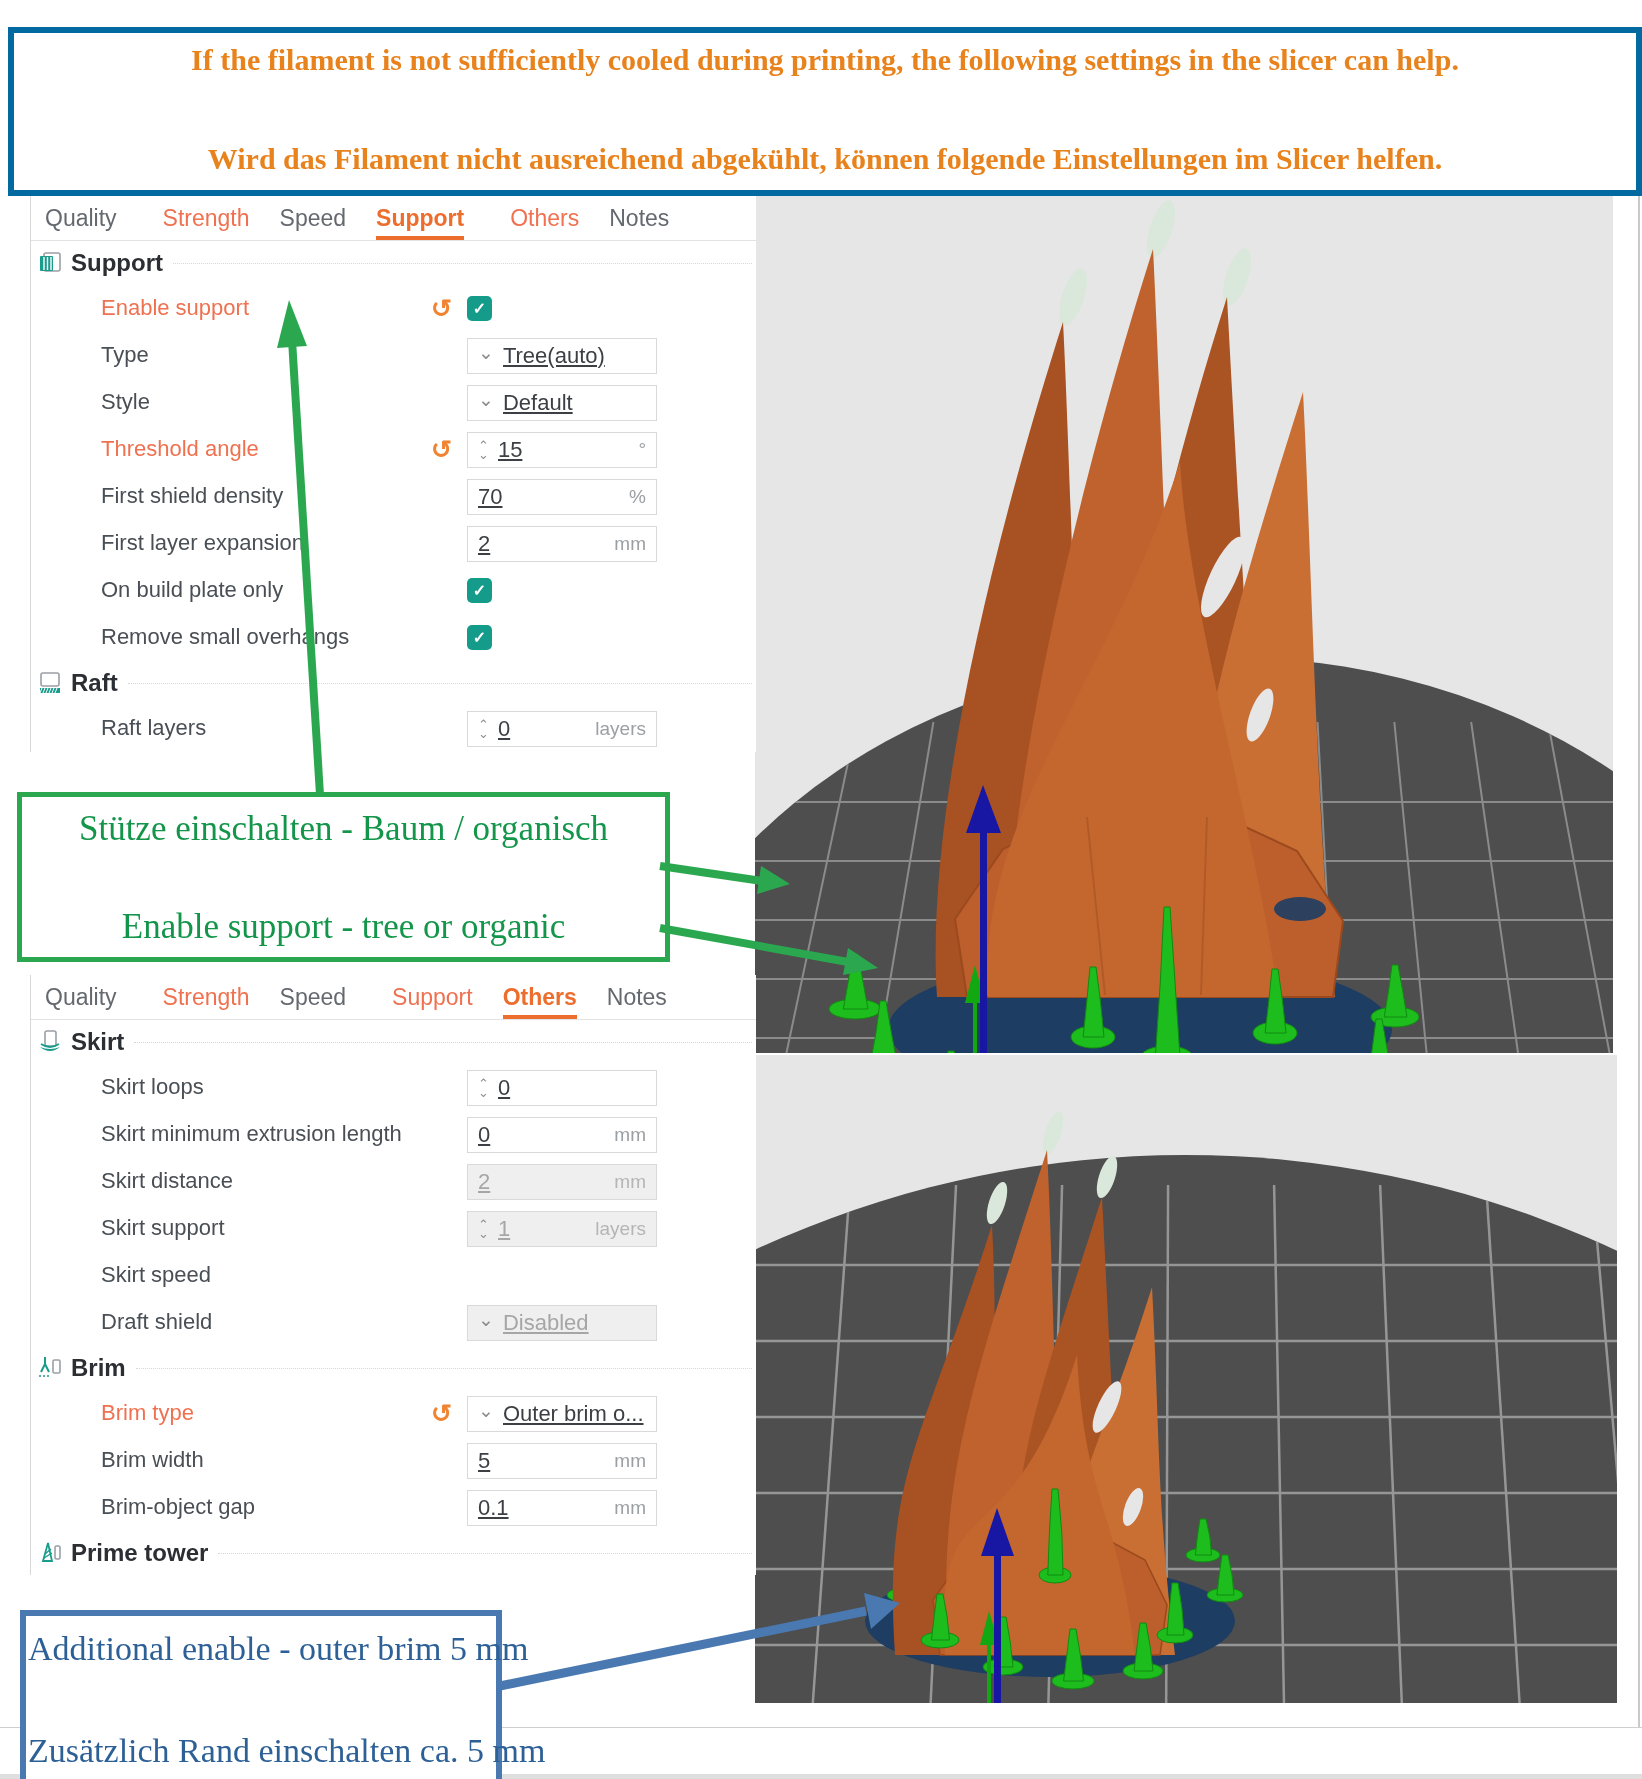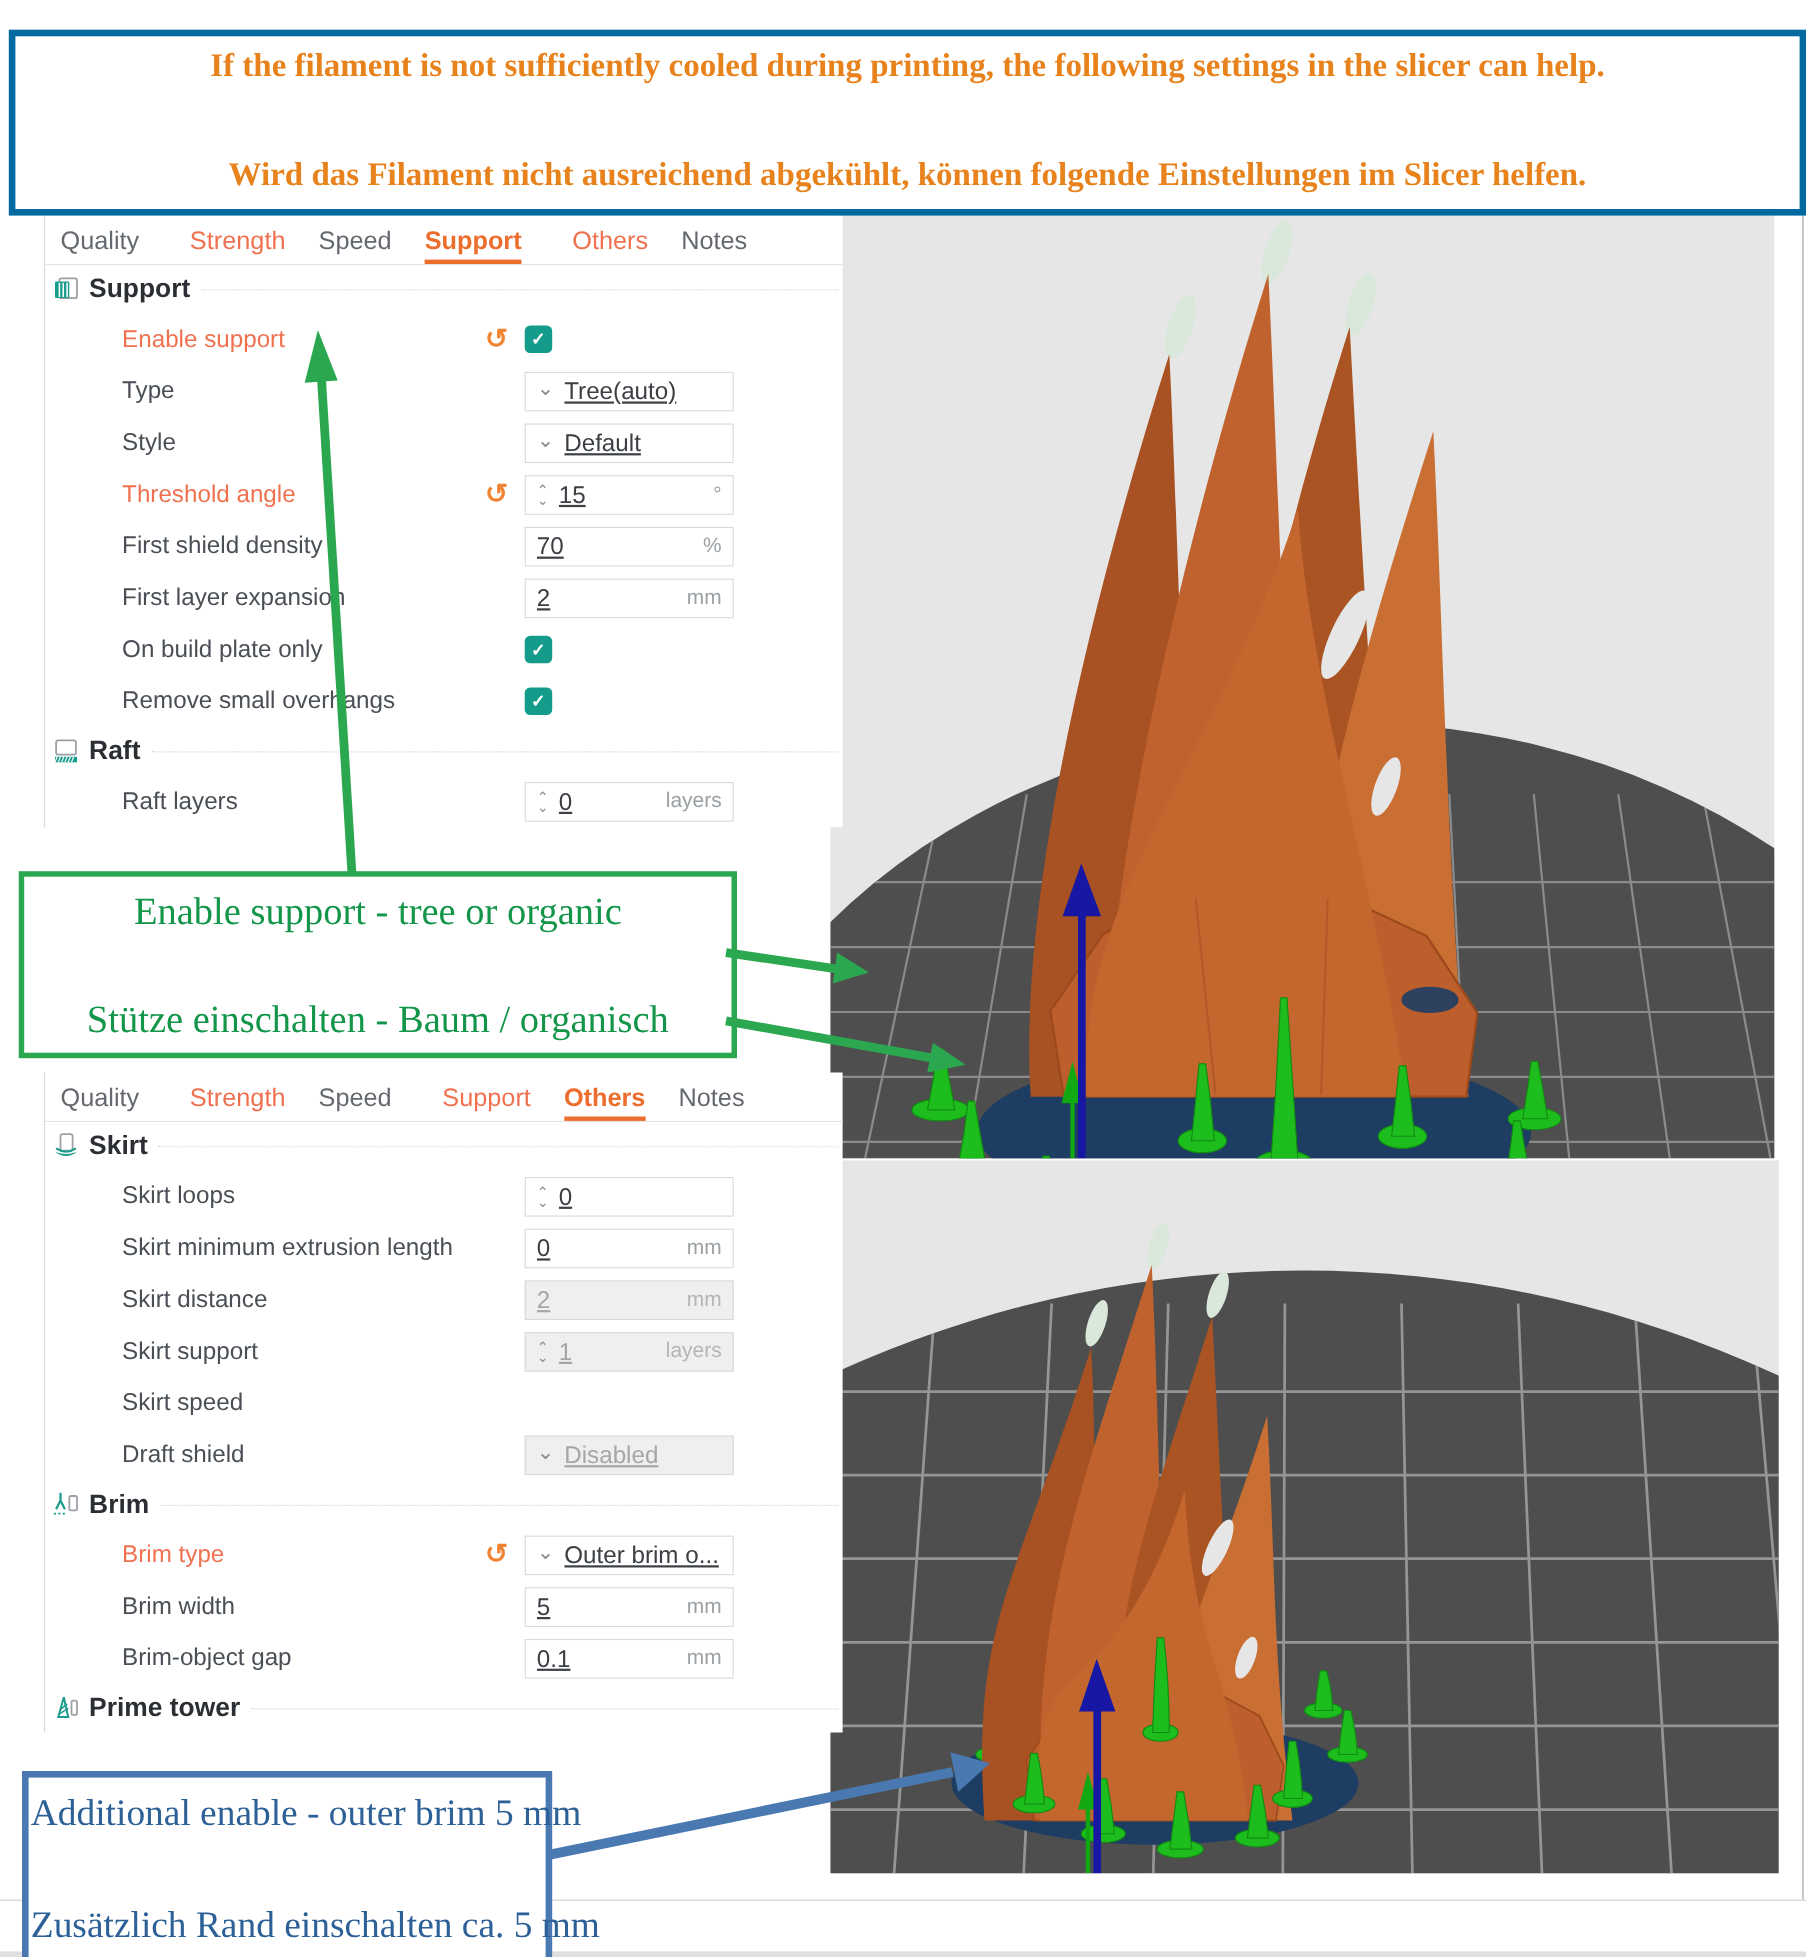--- a/index.html
+++ b/index.html
@@ -14,21 +14,21 @@
   
   .viewport{position:absolute;background:#E6E6E6;z-index:1;}
   #vp-top{left:755px;top:157px;width:858px;height:896px;}
   #vp-bottom{left:755px;top:1055px;width:862px;height:648px;}
   .viewport svg{display:block;}
   
   .hrule{position:absolute;background:#CFCFCF;z-index:2;}
   .vrule{position:absolute;background:#C9C9C9;z-index:2;}
   #bottom-bar{position:absolute;left:0;bottom:0;width:100%;height:5px;background:#DFDFDF;z-index:2;}
   
-  .panel{position:absolute;left:40px;width:725px;background:#fff;z-index:5;
+  .panel{position:absolute;left:30px;width:725px;background:#fff;z-index:5;
          border-left:1px solid #D8D8D8;}
   #panel-support{top:196px;}
   #panel-others{top:975px;}
   .tabrow{display:flex;align-items:flex-end;gap:30px;padding:6px 0 0 14px;height:38px;
           border-bottom:1px solid #E3E3E3;}
   .tab{font-size:23px;color:#64696F;padding-bottom:8px;cursor:pointer;}
   .tab.modified{color:#EF7150;margin-left:16px;}
   .tab.active{color:#ED6D2D;font-weight:bold;border-bottom:4px solid #ED6D2D;padding-bottom:4px;}
   .sec-head{display:flex;align-items:center;height:44px;padding-left:6px;}
   .sec-icon{width:26px;height:26px;flex:0 0 26px;}
@@ -507,22 +507,22 @@
           <line x1="8" y1="14" x2="14" y2="9" stroke="#1A9C8C" stroke-width="1.4"></line>
           <line x1="7" y1="18" x2="15" y2="13" stroke="#1A9C8C" stroke-width="1.4"></line>
           <rect x="18" y="6" width="5" height="13" rx="1.5" fill="none" stroke="#9AA0A6" stroke-width="1.6"></rect>
         </svg>
         <span class="sec-title">Prime tower</span>
         <div class="sec-line"></div>
       </div>
     </div>
 
   <div class="note" id="note-support">
+    <div class="nline">Stütze einschalten - Baum / organisch</div>
     <div class="nline">Enable support - tree or organic</div>
-    <div class="nline">Stütze einschalten - Baum / organisch</div>
   </div>
   <div class="note" id="note-brim">
     <div class="nline">Additional enable - outer brim 5 mm</div>
     <div class="nline">Zusätzlich Rand einschalten ca. 5 mm</div>
   </div>
 
   <svg id="overlay" width="1642" height="1779" viewBox="0 0 1642 1779">
 
     <line x1="320" y1="795" x2="292" y2="340" stroke="#2BA84F" stroke-width="8"></line>
     <polygon points="289,300 307,346 277,348" fill="#2BA84F"></polygon>

